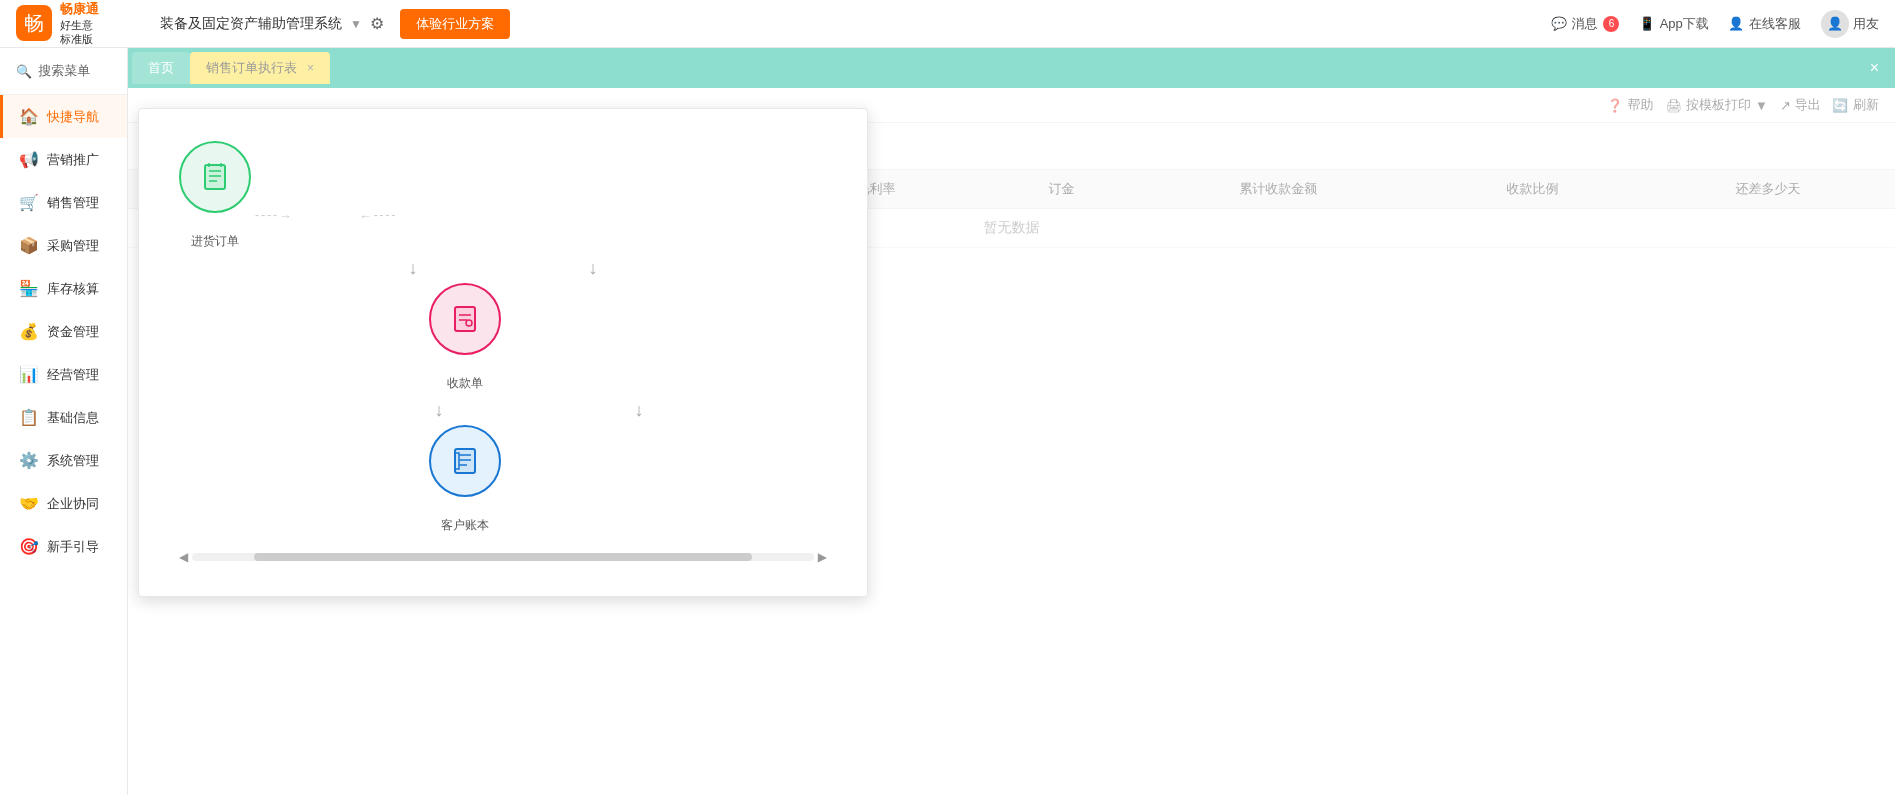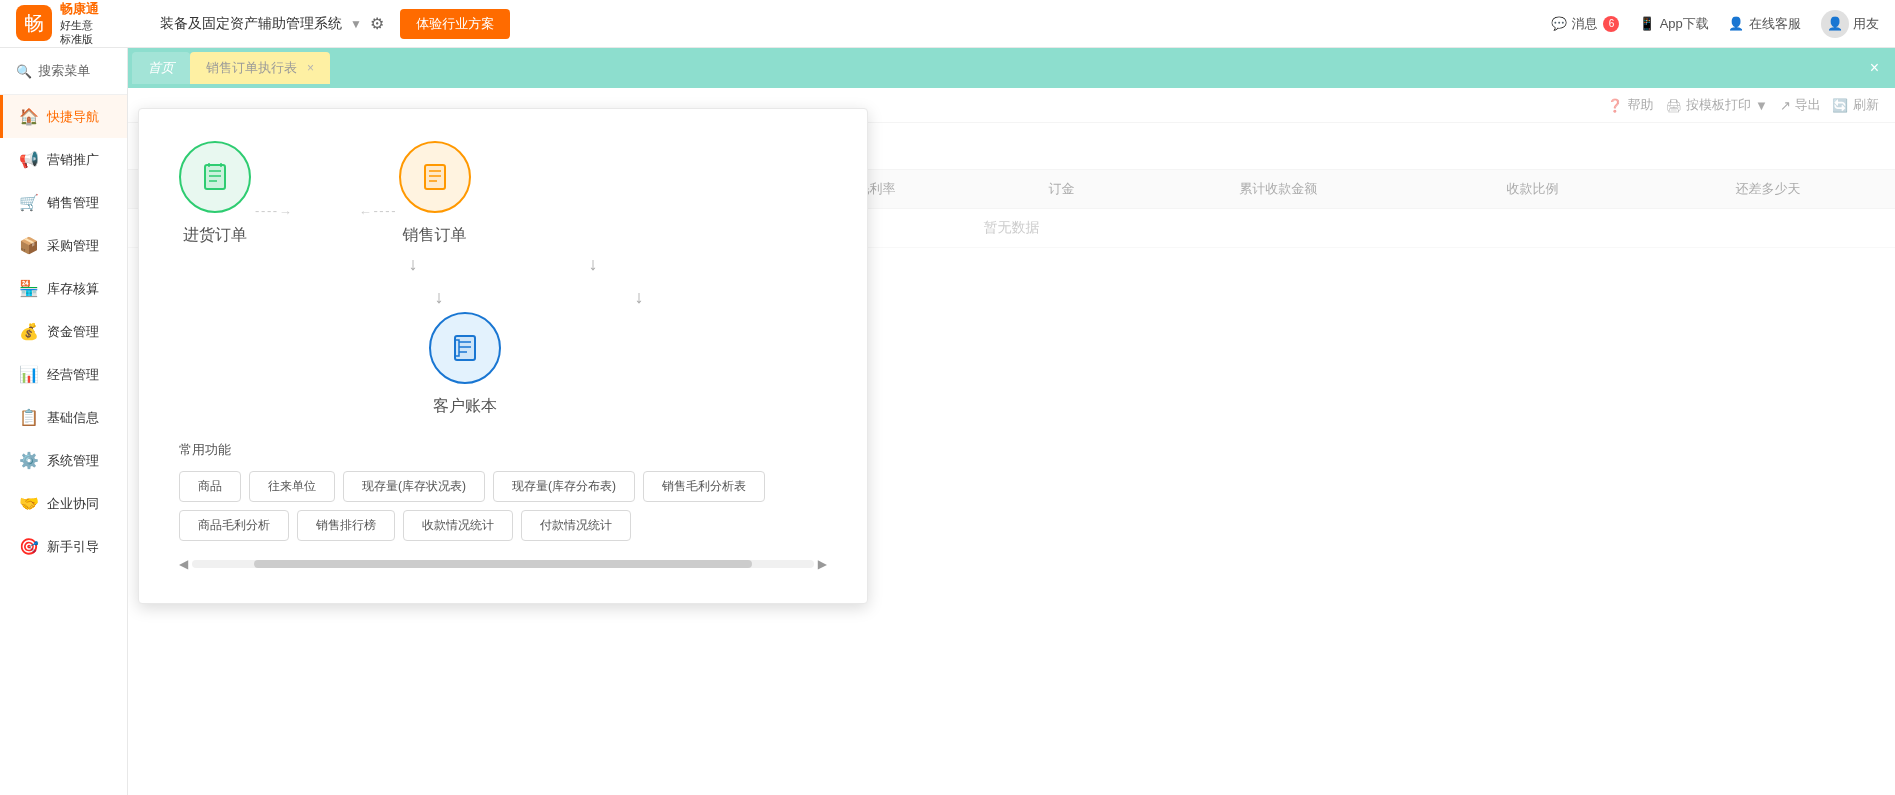--- a/index.html
+++ b/index.html
@@ -30,21 +30,21 @@
     .sidebar-search { padding: 10px 8px; border-bottom: 1px solid #f0f0f0; }
     .sidebar-search-btn { display: flex; align-items: center; gap: 6px; color: #666; font-size: 13px; cursor: pointer; padding: 4px 8px; }
     .sidebar-nav { flex: 1; overflow-y: auto; }
     .sidebar-item { display: flex; align-items: center; gap: 8px; padding: 12px 16px; cursor: pointer; color: #333; font-size: 13px; border-left: 3px solid transparent; }
     .sidebar-item.active { background: #fff7f0; border-left-color: #ff6b00; color: #ff6b00; }
     .sidebar-item .item-icon { font-size: 16px; width: 20px; text-align: center; }
 
     
     .tab-bar { height: 40px; background: #1abc9c; display: flex; align-items: center; padding: 0 0 0 4px; flex-shrink: 0; }
     .tab { padding: 0 16px; height: 32px; display: flex; align-items: center; cursor: pointer; font-size: 13px; border-radius: 4px 4px 0 0; gap: 6px; }
-    .tab.home { background: rgba(255,255,255,0.2); color: #fff; font-style: italic; }
+    .tab.home { background: rgba(255,255,255,0.2); color: #fff; }
     .tab.active { background: #fde047; color: #333; }
     .tab-close { font-size: 12px; color: #666; margin-left: 4px; }
     .close-x { margin-left: auto; color: #fff; padding: 0 16px; cursor: pointer; font-size: 16px; }
 
     
     .content-header { background: #fff; padding: 8px 16px; display: flex; align-items: center; gap: 12px; border-bottom: 1px solid #e8e8e8; flex-shrink: 0; }
     .content-header-right { margin-left: auto; display: flex; align-items: center; gap: 12px; color: #555; font-size: 13px; }
     .content-header-right .action { display: flex; align-items: center; gap: 4px; cursor: pointer; }
     .query-btn { background: #ff6b00; color: #fff; border: none; padding: 6px 20px; border-radius: 4px; cursor: pointer; font-size: 13px; }
     .set-btn { background: #fff; color: #ff6b00; border: 1px solid #ff6b00; padding: 4px 14px; border-radius: 4px; cursor: pointer; font-size: 12px; }
@@ -64,21 +64,21 @@
     .modal-box { background: #fff; border: 1px solid #e8e8e8; border-radius: 4px; width: 730px; margin: 60px 0 0 10px; box-shadow: 0 4px 16px rgba(0,0,0,0.15); padding: 32px 40px; position: relative; }
     .flow-circle { width: 72px; height: 72px; border-radius: 50%; display: flex; align-items: center; justify-content: center; font-size: 28px; }
     .flow-circle.green { background: #e8f8f0; color: #2ecc71; border: 2px solid #2ecc71; }
     .flow-circle.red { background: #fdecea; color: #e74c3c; border: 2px solid #e74c3c; }
     .flow-circle.purple { background: #f3eeff; color: #9b59b6; border: 2px solid #9b59b6; }
     .flow-circle.orange { background: #fff3e0; color: #ff9800; border: 2px solid #ff9800; }
     .flow-circle.teal { background: #e0f7fa; color: #00bcd4; border: 2px solid #00bcd4; }
     .flow-circle.pink { background: #fce4ec; color: #e91e63; border: 2px solid #e91e63; }
     .flow-circle.yellow { background: #fffde7; color: #f9a825; border: 2px solid #f9a825; }
     .flow-circle.lightblue { background: #e3f2fd; color: #1976d2; border: 2px solid #1976d2; }
-    .flow-label { font-size: 16px; color: #555; margin-top: 12px; text-align: center; }
+    .flow-label { font-size: 12px; color: #555; margin-top: 20px; text-align: center; }
     .flow-arrow-h { display: flex; align-items: center; color: #ccc; font-size: 18px; padding: 0 4px; margin-bottom: 28px; }
     .flow-col { display: flex; flex-direction: column; align-items: center; }
 
     
     .common-functions { margin-top: 24px; }
     .common-title { font-size: 13px; color: #555; margin-bottom: 12px; }
     .func-buttons { display: flex; flex-wrap: wrap; gap: 8px; }
     .func-btn { border: 1px solid #d9d9d9; background: #fff; padding: 6px 18px; border-radius: 4px; font-size: 12px; color: #555; cursor: pointer; }
 
     
@@ -273,52 +273,53 @@
             </div>
 
 
             <div style="width:60px;"></div>
 
 
             <div class="flow-arrow-h" style="margin-bottom:28px;">
               <span style="color:#ccc; letter-spacing:-1px; font-size:13px;">← - - - -</span>
             </div>
 
+          </div>
+
+          <div style="display:flex; gap:0; margin-bottom:0;">
+            <div style="width:140px;"></div>
+            <div style="width:50px;"></div>
+            <div style="width:140px; display:flex; justify-content:center;">
+              <span style="color:#aaa; font-size:18px;">↓</span>
+            </div>
+            <div style="width:60px;"></div>
+            <div style="width:140px; display:flex; justify-content:center;">
+              <span style="color:#aaa; font-size:18px;">↓</span>
+            </div>
+            <div style="width:50px;"></div>
+            <div style="width:140px;"></div>
+          </div>
+
+          <div style="display:flex; align-items:flex-end; gap:0; margin-top:4px; margin-bottom:8px;">
+            <div style="width:140px;"></div>
+            <div style="width:50px;"></div>
+
+            <div style="width:60px;"></div>
+
             <div class="flow-col">
-              <div class="flow-circle orange">
+              <div class="flow-circle pink">
                 <svg width="32" height="32" viewBox="0 0 32 32" fill="none">
-                    <rect x="6" y="4" width="20" height="24" rx="2" fill="#ff9800" opacity="0.1"></rect>
-                    <rect x="6" y="4" width="20" height="24" rx="2" stroke="#ff9800" stroke-width="2"></rect>
-                    <path d="M10 10h12M10 15h12M10 20h8" stroke="#ff9800" stroke-width="1.5"></path>
+                    <rect x="6" y="4" width="20" height="24" rx="2" fill="#e91e63" opacity="0.1"></rect>
+                    <rect x="6" y="4" width="20" height="24" rx="2" stroke="#e91e63" stroke-width="2"></rect>
+                    <path d="M10 12h12M10 17h8" stroke="#e91e63" stroke-width="1.5"></path>
+                    <circle cx="20" cy="20" r="3" stroke="#e91e63" stroke-width="1.5"></circle>
                   </svg>
               </div>
-              <div class="flow-label">销售订单</div>
-            </div>
-          </div>
-
-          <div style="display:flex; gap:0; margin-bottom:0;">
-            <div style="width:140px;"></div>
-            <div style="width:50px;"></div>
-            <div style="width:140px; display:flex; justify-content:center;">
-              <span style="color:#aaa; font-size:18px;">↓</span>
-            </div>
-            <div style="width:60px;"></div>
-            <div style="width:140px; display:flex; justify-content:center;">
-              <span style="color:#aaa; font-size:18px;">↓</span>
-            </div>
-            <div style="width:50px;"></div>
-            <div style="width:140px;"></div>
-          </div>
-
-          <div style="display:flex; align-items:flex-end; gap:0; margin-top:4px; margin-bottom:8px;">
-            <div style="width:140px;"></div>
-            <div style="width:50px;"></div>
-
-            <div style="width:60px;"></div>
-
+              <div class="flow-label">收款单</div>
+            </div>
           </div>
 
           <div style="display:flex; gap:0; margin-bottom:0;">
             <div style="width:140px;"></div>
             <div style="width:50px;"></div>
             <div style="width:140px; display:flex; justify-content:center;">
               <span style="color:#aaa; font-size:18px;">↓</span>
             </div>
             <div style="width:60px;"></div>
             <div style="width:140px; display:flex; justify-content:center;">
@@ -338,34 +339,20 @@
                     <rect x="6" y="4" width="20" height="24" rx="2" fill="#1976d2" opacity="0.1"></rect>
                     <rect x="6" y="4" width="20" height="24" rx="2" stroke="#1976d2" stroke-width="2"></rect>
                     <path d="M10 10h12M10 15h12M10 20h8" stroke="#1976d2" stroke-width="1.5"></path>
                     <path d="M6 8h4v16H6" stroke="#1976d2" stroke-width="1.5"></path>
                   </svg>
               </div>
               <div class="flow-label">客户账本</div>
             </div>
           </div>
 
-          <div class="common-functions">
-            <div class="common-title">常用功能</div>
-            <div class="func-buttons" id="func-buttons">
-                <button class="func-btn">商品</button>
-                <button class="func-btn">往来单位</button>
-                <button class="func-btn">现存量(库存状况表)</button>
-                <button class="func-btn">现存量(库存分布表)</button>
-                <button class="func-btn">销售毛利分析表</button>
-                <button class="func-btn">商品毛利分析</button>
-                <button class="func-btn">销售排行榜</button>
-                <button class="func-btn">收款情况统计</button>
-                <button class="func-btn">付款情况统计</button>
-              </div>
-          </div>
 
           <div style="margin-top:16px; display:flex; align-items:center; gap:4px;">
             <span style="color:#999; cursor:pointer; font-size:12px;">◀</span>
             <div style="flex:1; height:8px; background:#f0f0f0; border-radius:4px;">
               <div style="height:8px; background:#ccc; border-radius:4px; width:80%; margin:0 auto;"></div>
             </div>
             <span style="color:#999; cursor:pointer; font-size:12px;">▶</span>
           </div>
         </div>
       </div>

